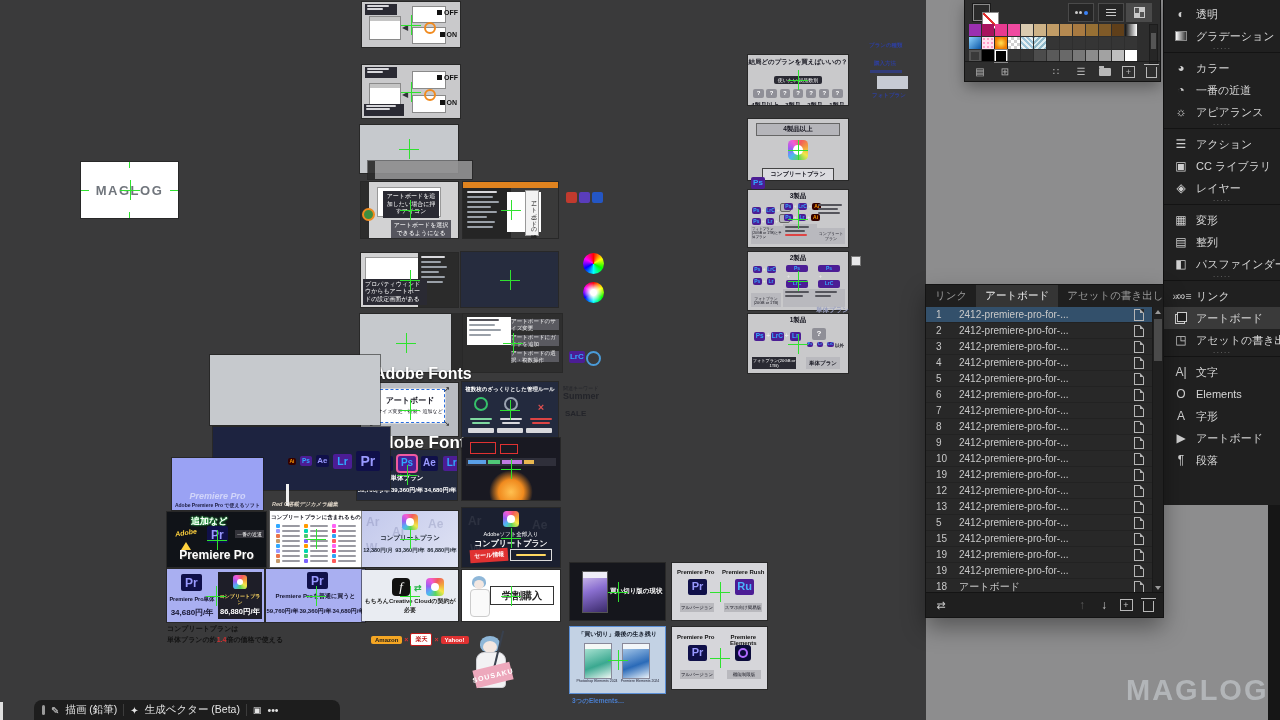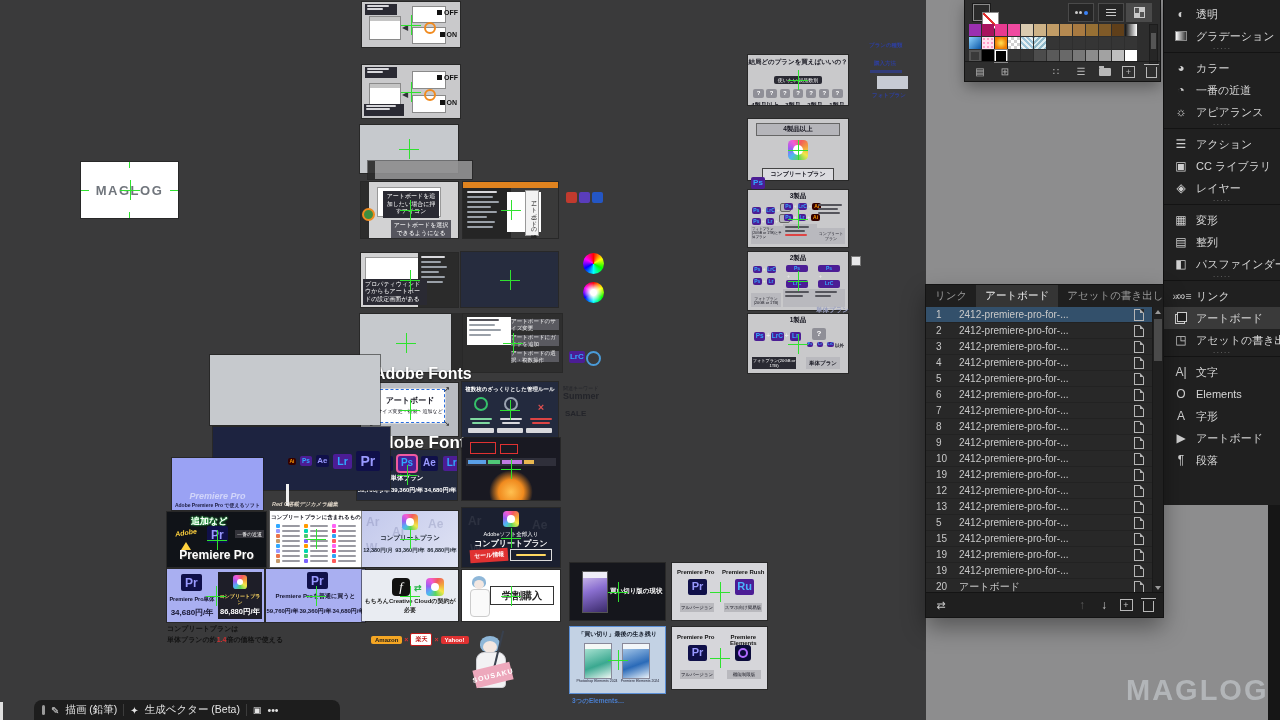--- a/index.html
+++ b/index.html
@@ -972,21 +972,21 @@
           <span class="n">19</span>
           <span class="nm">2412-premiere-pro-for-...</span>
           <i class="pgi"></i>
         </div>
         <div class="ab-row">
           <span class="n">19</span>
           <span class="nm">2412-premiere-pro-for-...</span>
           <i class="pgi"></i>
         </div>
         <div class="ab-row">
-          <span class="n">20</span>
+          <span class="n">18</span>
           <span class="nm">アートボード</span>
           <i class="pgi"></i>
         </div>
       </div>
     <div id="ab-scroll">
       <span class="scr-ar" style="top:3px;border-bottom:4px solid #999"></span>
       <div id="ab-thumb"></div>
       <span class="scr-ar" style="bottom:3px;border-top:4px solid #999"></span>
     </div>
     <div id="ab-foot">

